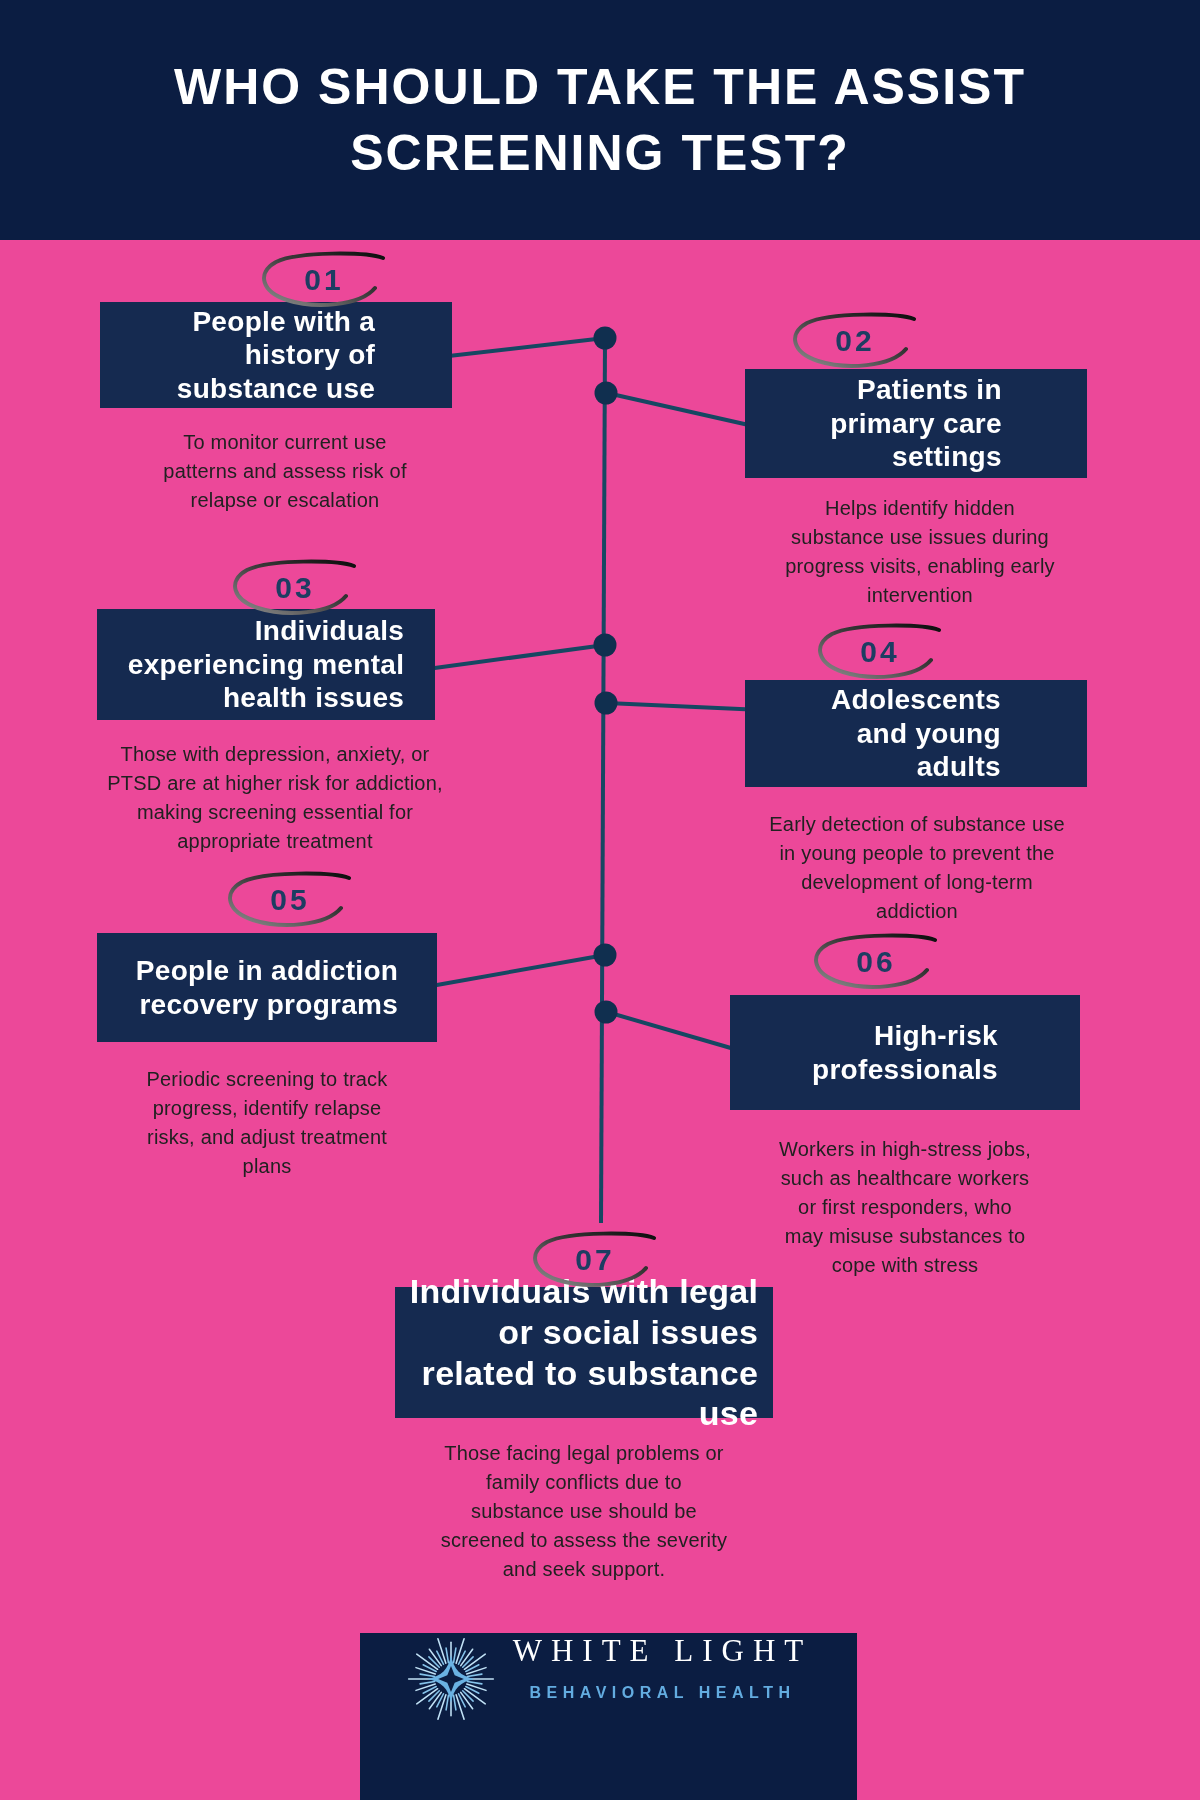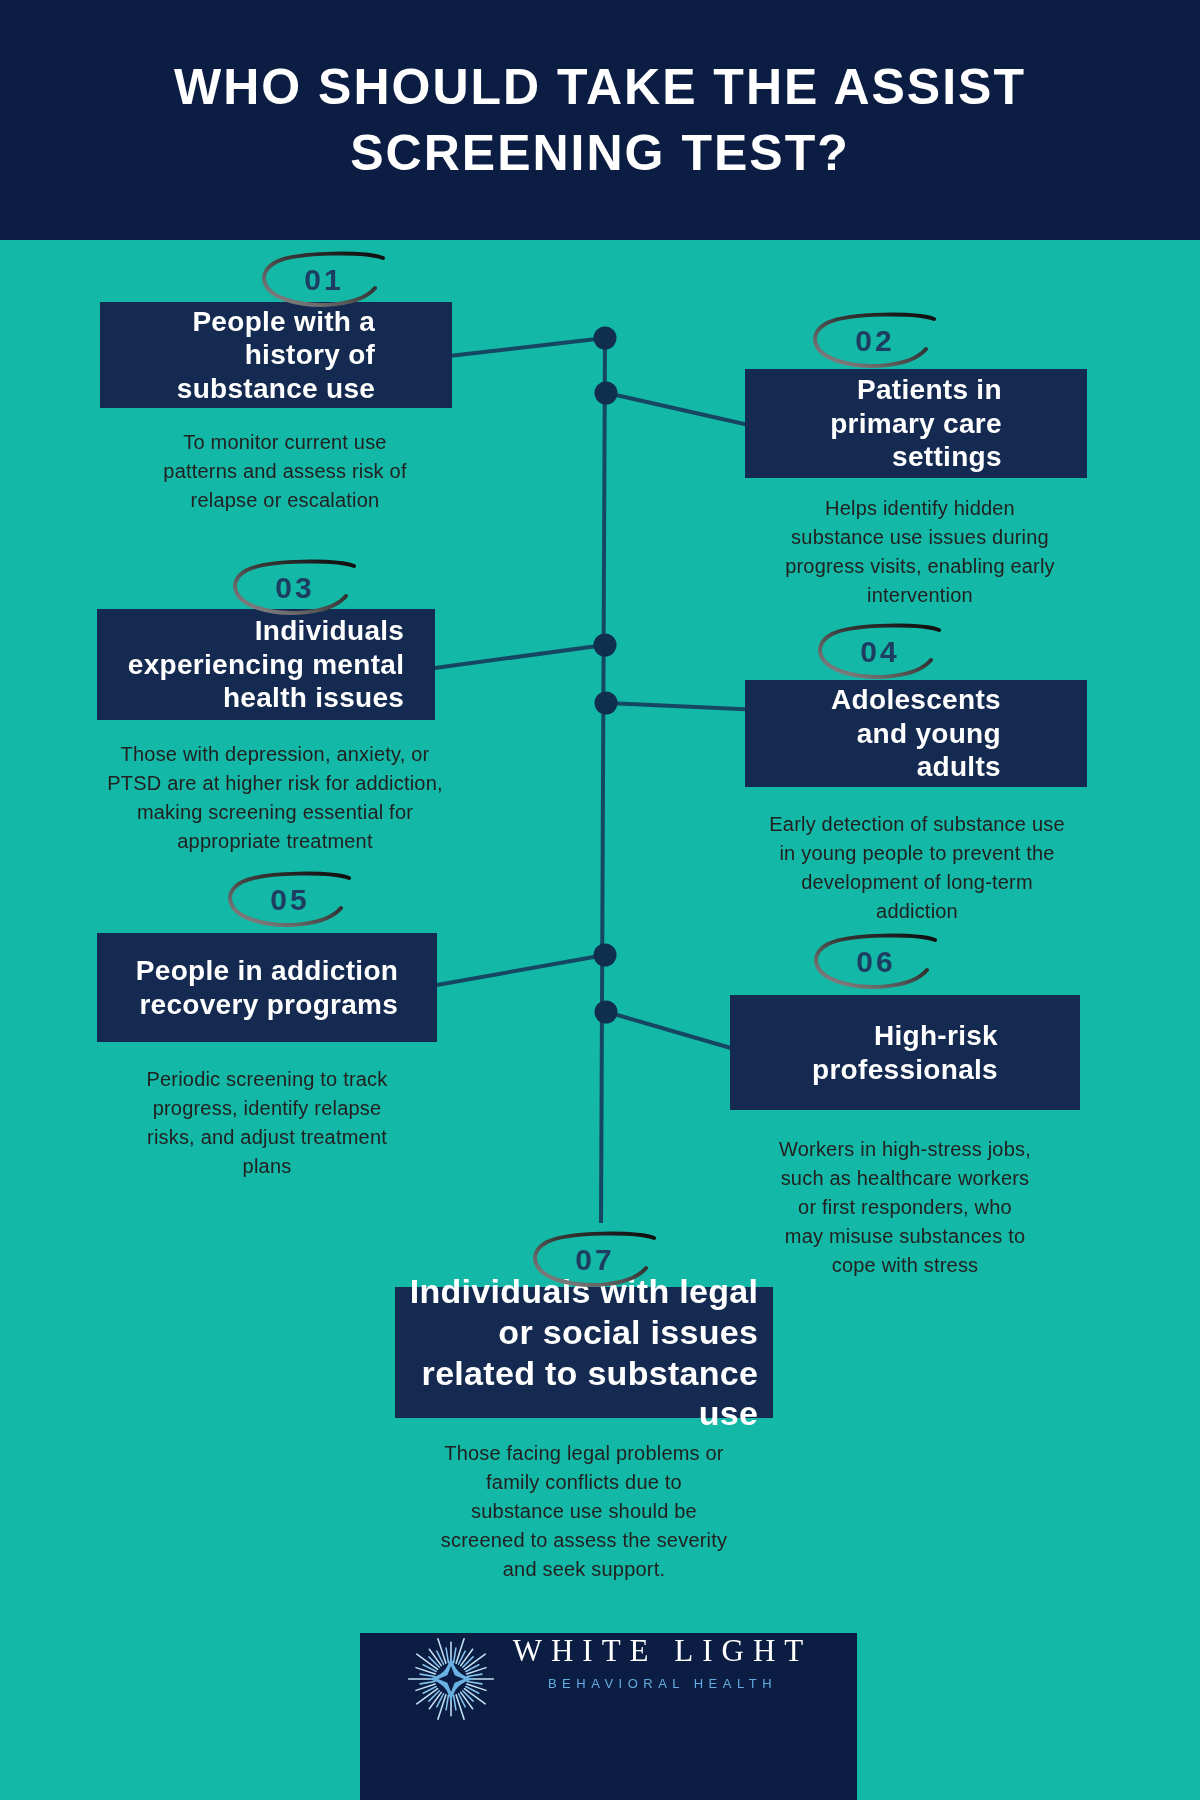--- a/index.html
+++ b/index.html
@@ -1,18 +1,18 @@
 <!DOCTYPE html>
 <html><head>
 <meta charset="utf-8">
 <style>
   html,body { margin:0; padding:0; background:#e8e8e8; }
   #canvas {
     position:relative; width:1200px; height:1800px; margin:0 auto;
-    background:#14b8a6; overflow:hidden;
+    background:#ec4899; overflow:hidden;
     font-family:"Liberation Sans", sans-serif;
   }
   
   #header {
     position:absolute; left:0; top:0; width:1200px; height:240px;
     background:#0b1d42; display:flex; align-items:center; justify-content:center;
   }
   #header .title {
     color:#ffffff; font-size:50px; font-weight:800; letter-spacing:2px;
     text-align:center; line-height:1.32; white-space:pre-line;
@@ -22,21 +22,21 @@
   
   .badge { position:absolute; width:130px; height:58px; z-index:3; }
   .badge svg { position:absolute; left:0; top:0; }
   .badge .num {
     position:absolute; left:0; top:0; width:100%; height:100%;
     display:flex; align-items:center; justify-content:center;
     font-size:30px; font-weight:bold; letter-spacing:3px; color:#1d3d62;
     padding-left:2px;
   }
   #badge1 { left:257px; top:251px; }
-  #badge2 { left:808px; top:312px; }
+  #badge2 { left:788px; top:312px; }
   #badge3 { left:228px; top:559px; }
   #badge4 { left:813px; top:623px; }
   #badge5 { left:223px; top:871px; }
   #badge6 { left:809px; top:933px; }
   #badge7 { left:528px; top:1231px; }
   
   .tbox {
     position:absolute; background:#152a50; color:#ffffff; z-index:2;
     display:flex; align-items:center; justify-content:center; text-align:right;
   }
@@ -66,22 +66,22 @@
     position:absolute; left:360px; top:1633px; width:497px; height:167px;
     background:#0b1d42; z-index:2;
     display:flex; align-items:flex-start; justify-content:center; gap:16px;
   }
   #footer .brandcol { display:flex; flex-direction:column; align-items:center; }
   #footer .brand {
     font-family:"Liberation Serif", serif; color:#ffffff;
     font-size:31px; letter-spacing:9px; white-space:nowrap;
   }
   #footer .tagline {
-    color:#63ace0; font-size:13px; font-weight:normal; letter-spacing:5.5px;
-    margin-top:7px; white-space:nowrap;
+    color:#63ace0; font-size:16px; font-weight:bold; letter-spacing:5.5px;
+    margin-top:15px; white-space:nowrap;
   }
 </style>
 </head>
 <body>
 
 <div id="canvas">
 
   <div id="header">
     <div class="title">WHO SHOULD TAKE THE ASSIST
 SCREENING TEST?</div>

